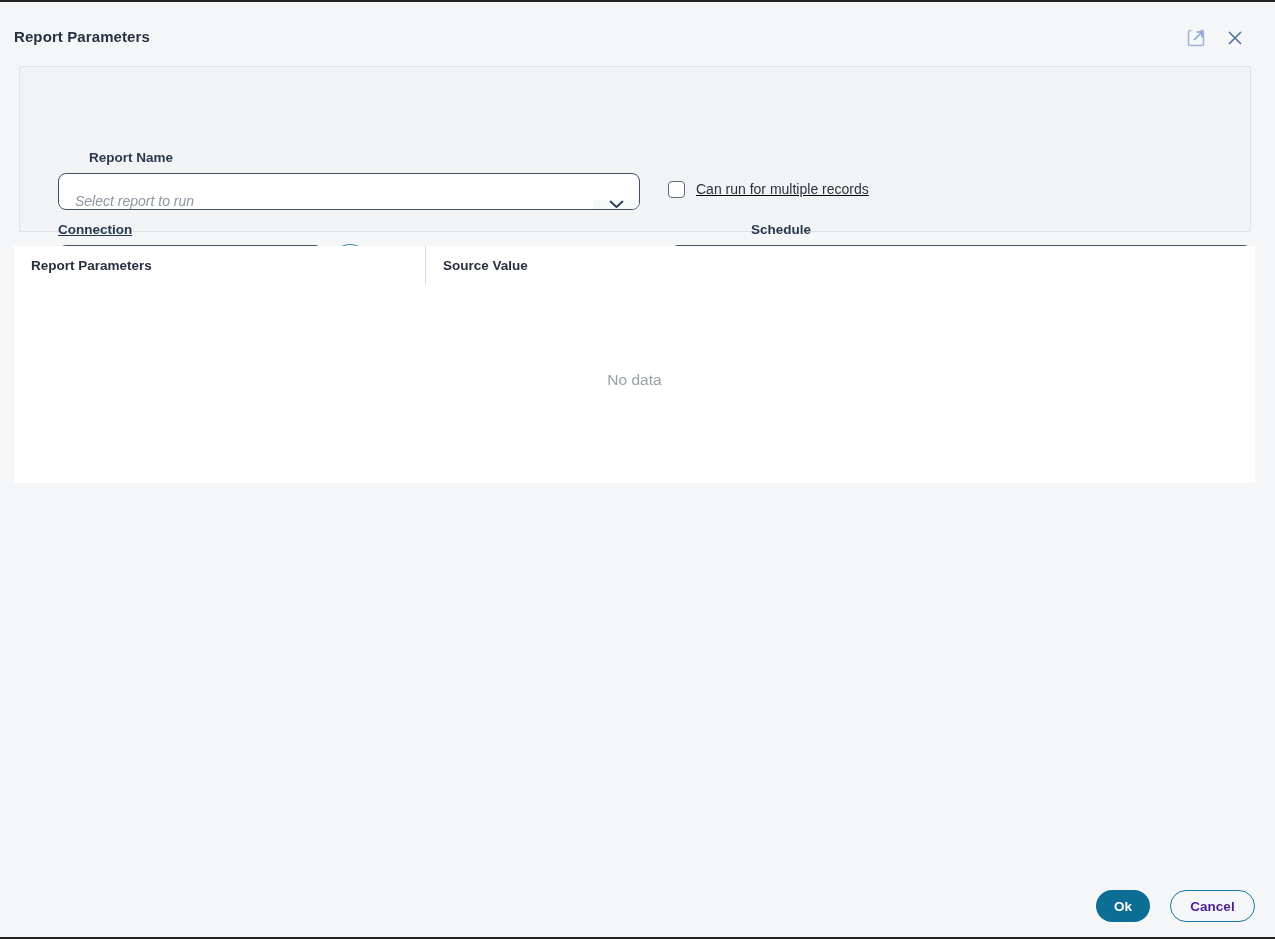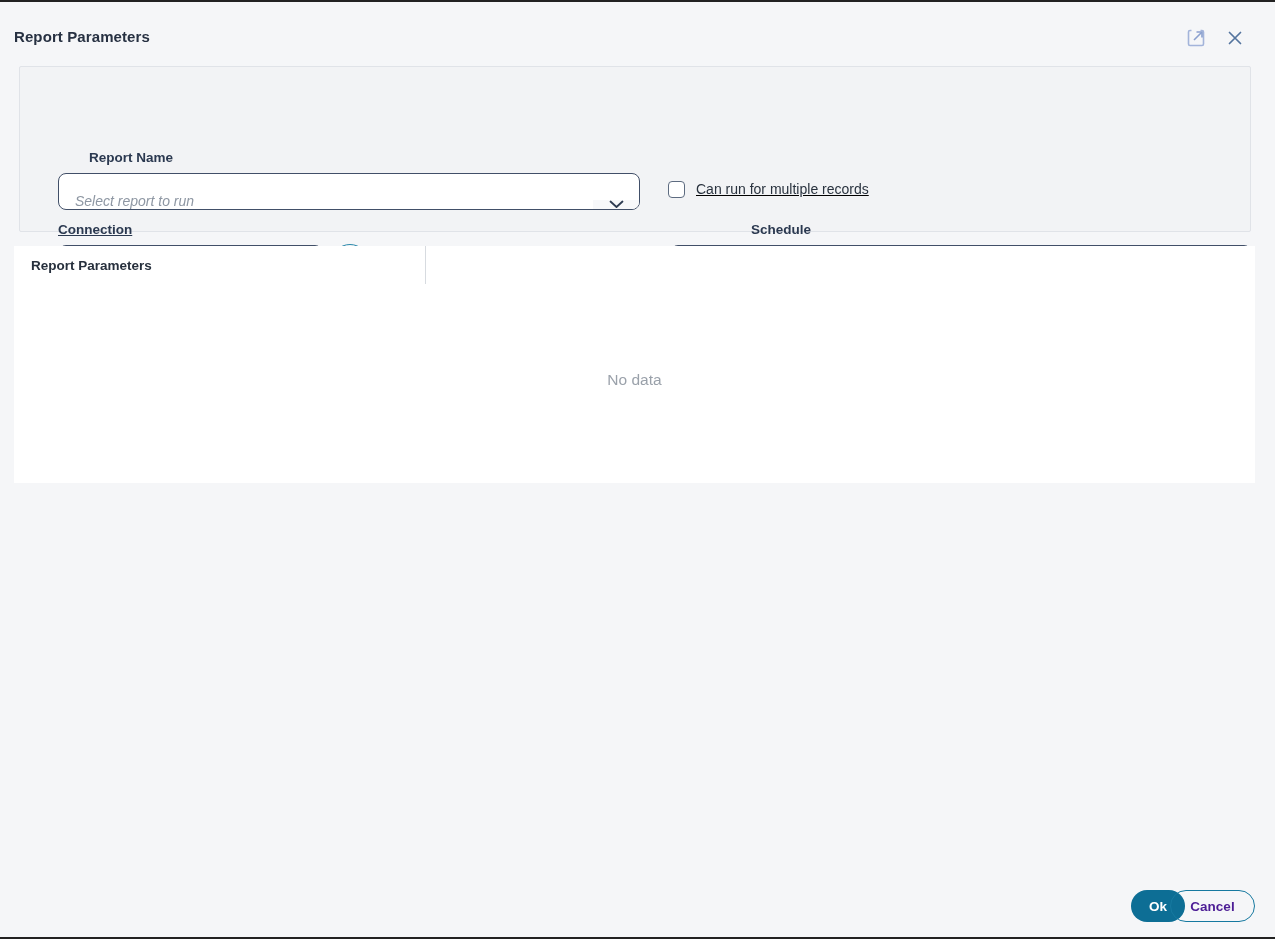--- a/index.html
+++ b/index.html
@@ -117,21 +117,21 @@
 
   
   .btn {
     position: absolute; top: 890px; height: 32px;
     border-radius: 16px;
     display: flex; align-items: center; justify-content: center;
     font-size: 13.5px; font-weight: 700;
     cursor: pointer;
   }
   .btn-ok {
-    left: 1131px; width: 54px;
+    left: 1096px; width: 54px;
     background: #0d6e95; color: #ffffff; border: none;
   }
   .btn-cancel {
     left: 1170px; width: 85px;
     background: transparent; color: #4c1d95;
     border: 1.5px solid #1679a0;
   }
 </style>
 </head>
 <body>
@@ -203,20 +203,21 @@
             <path d="M1.5 1.5 L7.5 7 L13.5 1.5" stroke="#2e3c52" stroke-width="1.8" fill="none" stroke-linecap="round" stroke-linejoin="round"></path>
           </svg>
       </div>
     </div>
 
   </div>
 
   <div class="param-table">
     <div class="t-header">
       <div class="t-hcell c1">Report Parameters</div>
+      <div class="t-hcell c3">Source Value</div>
     </div>
     <div class="t-empty">No data</div>
   </div>
 
   <button class="btn btn-ok">Ok</button>
   <button class="btn btn-cancel">Cancel</button>
 
   <div class="edge-line edge-bottom"></div>
 </div>
 

